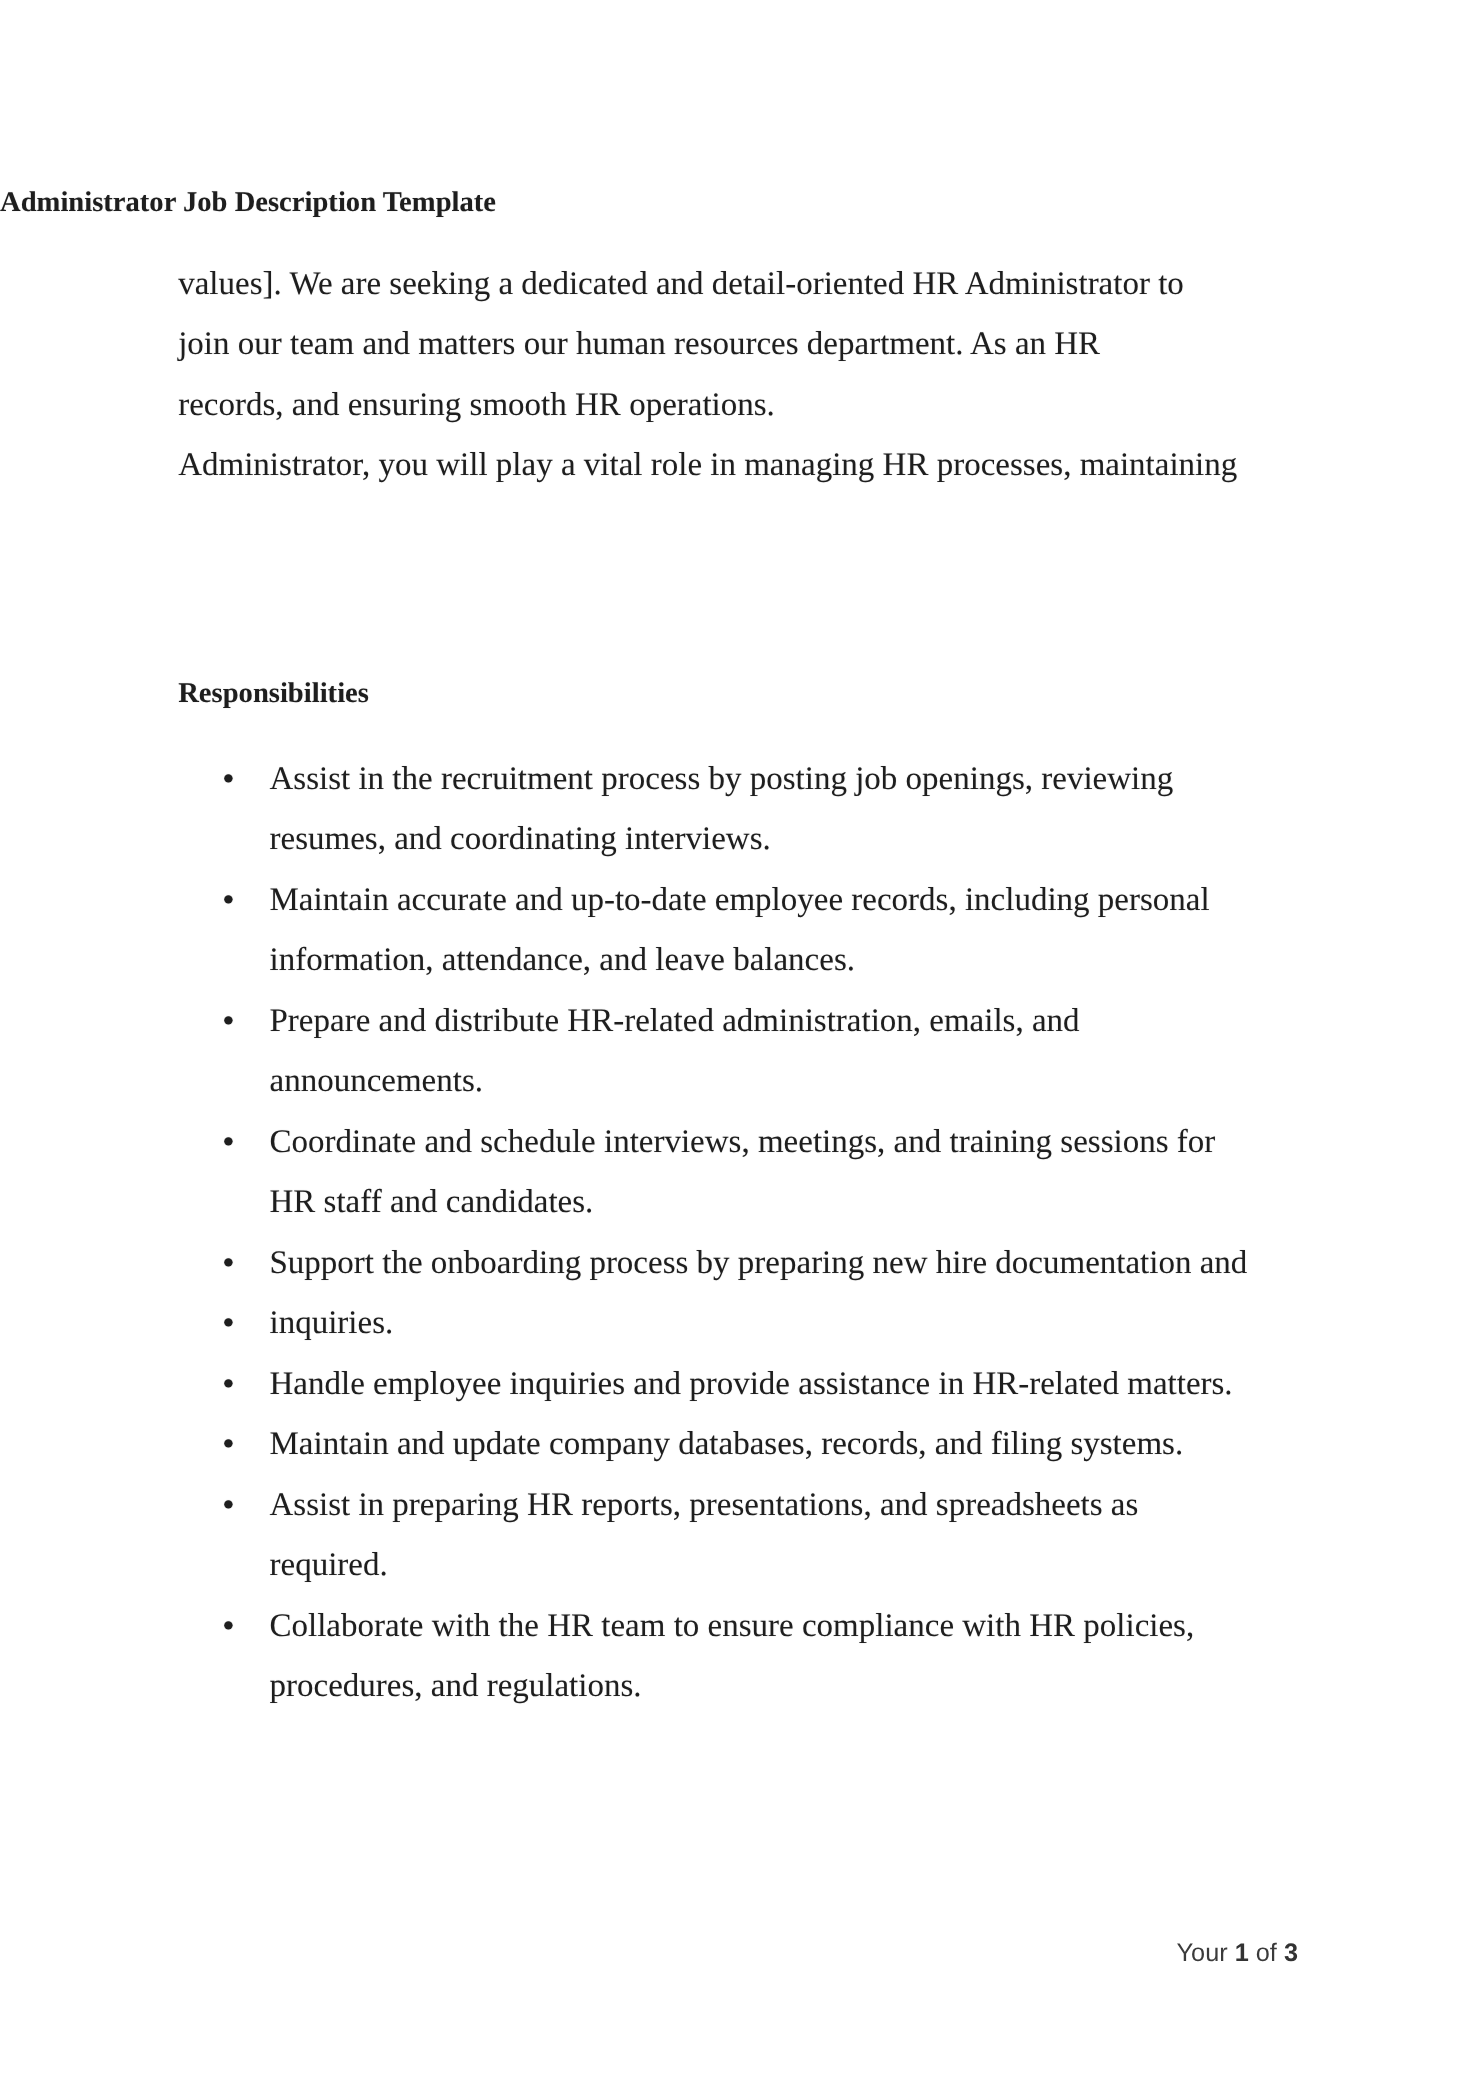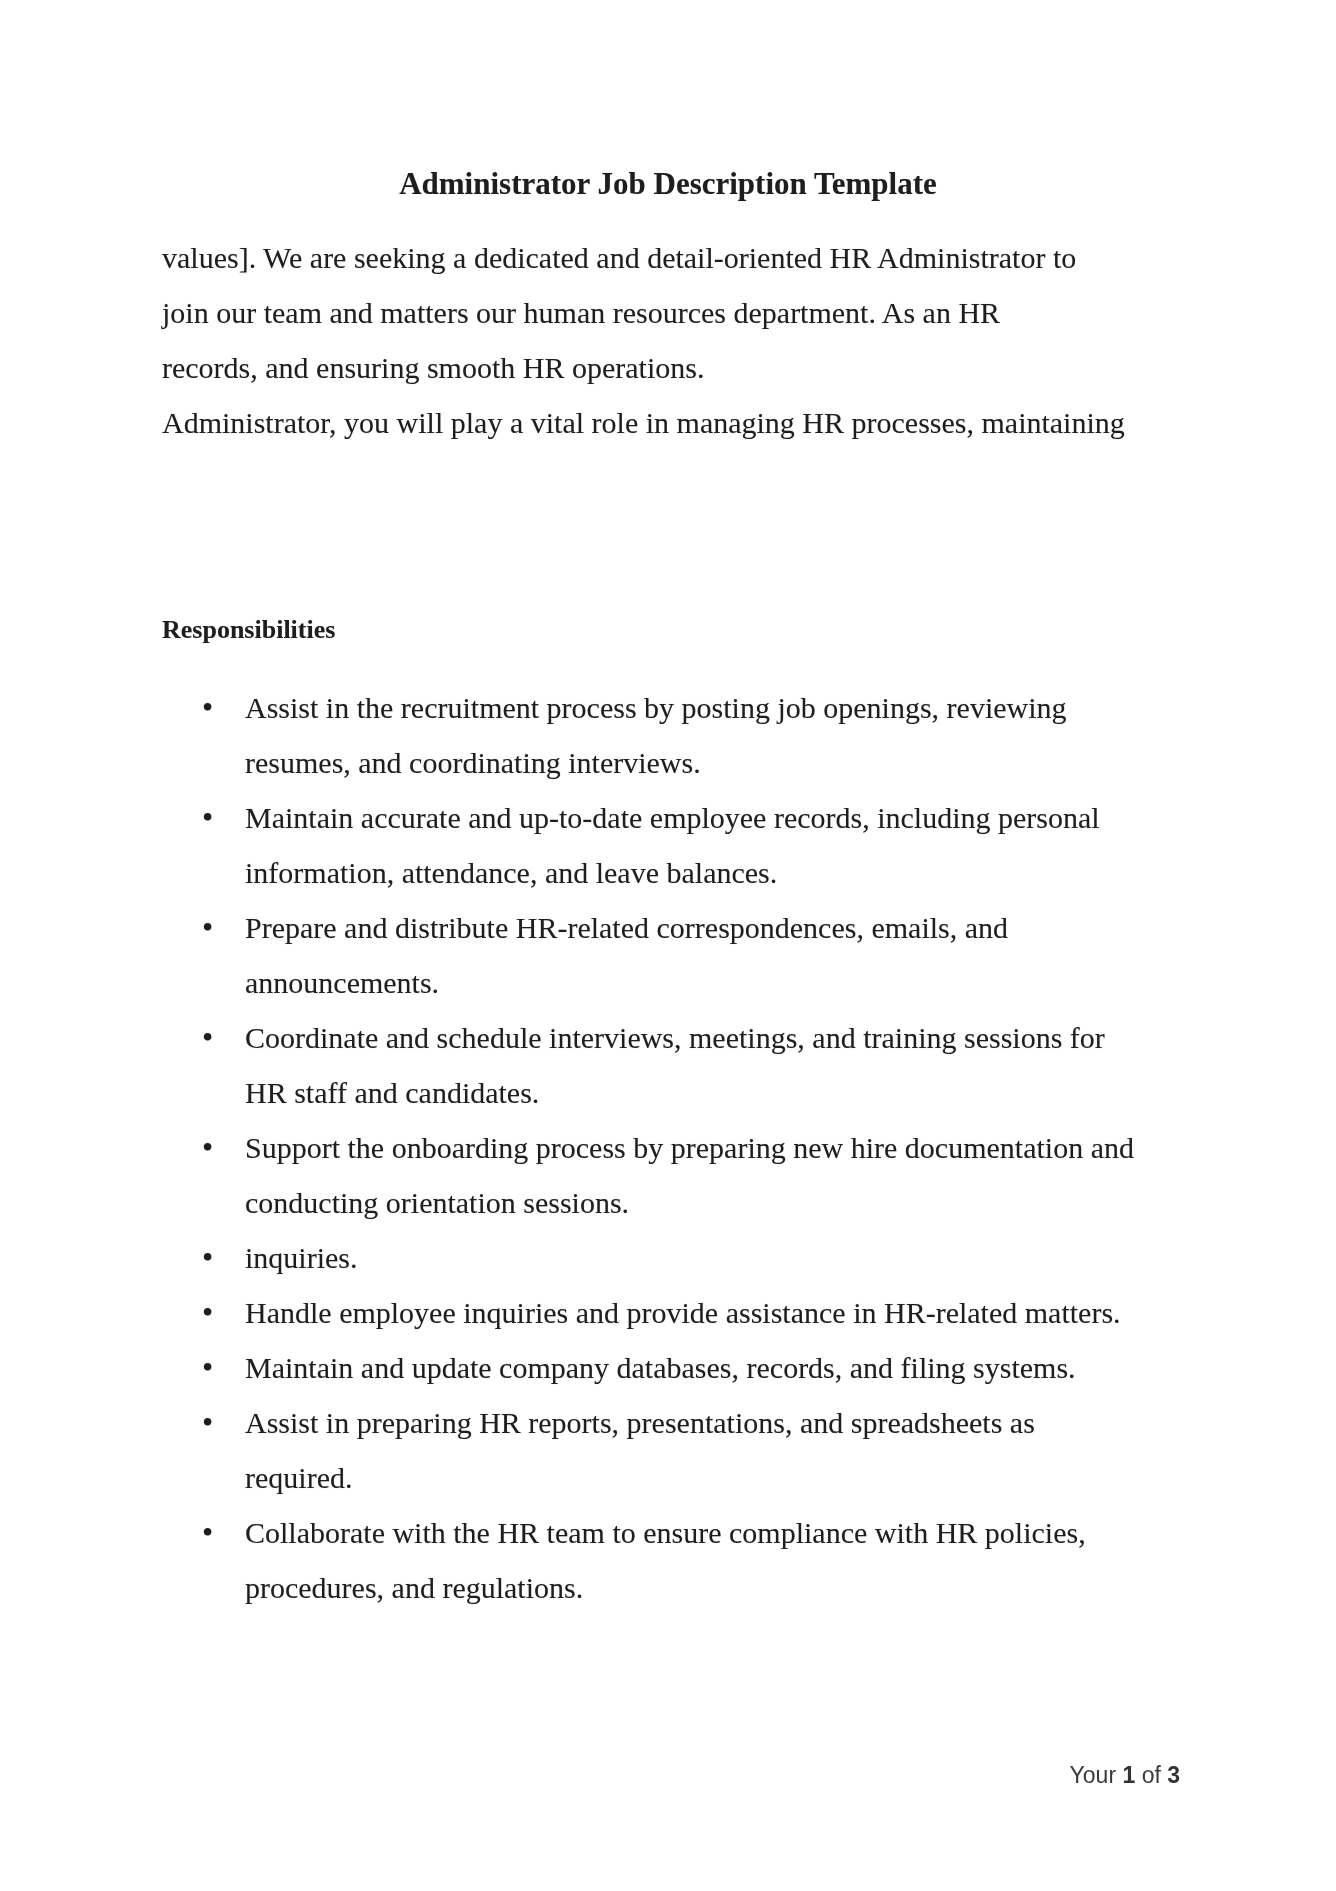--- a/index.html
+++ b/index.html
@@ -17,22 +17,22 @@
     color: #1e1e1e;
   }
   .doc-text {
     text-shadow: 0 0 1px rgba(30,30,30,0.25);
   }
   .title {
     position: absolute;
     top: 156px;
     left: 0;
     width: 1336px;
-    text-align: center;
-    font-size: 31px;
+    text-align: left;
+    font-size: 26px;
     font-weight: bold;
     line-height: 55px;
     white-space: nowrap;
   }
   .intro {
     position: absolute;
     top: 230px;
     left: 162px;
     width: 1030px;
     font-size: 30px;
@@ -112,32 +112,31 @@
         <div class="li-line">Assist in the recruitment process by posting job openings, reviewing</div>
         <div class="li-line">resumes, and coordinating interviews.</div>
       </div>
       <div class="li">
         <span class="bullet">•</span>
         <div class="li-line">Maintain accurate and up-to-date employee records, including personal</div>
         <div class="li-line">information, attendance, and leave balances.</div>
       </div>
       <div class="li">
         <span class="bullet">•</span>
-        <div class="li-line">Prepare and distribute HR-related correspondences, emails, and</div>
+        <div class="li-line">Prepare and distribute HR-related administration, emails, and</div>
         <div class="li-line">announcements.</div>
       </div>
       <div class="li">
         <span class="bullet">•</span>
         <div class="li-line">Coordinate and schedule interviews, meetings, and training sessions for</div>
         <div class="li-line">HR staff and candidates.</div>
       </div>
       <div class="li">
         <span class="bullet">•</span>
         <div class="li-line">Support the onboarding process by preparing new hire documentation and</div>
-        <div class="li-line">conducting orientation sessions.</div>
       </div>
       <div class="li">
         <span class="bullet">•</span>
         <div class="li-line">inquiries.</div>
       </div>
       <div class="li">
         <span class="bullet">•</span>
         <div class="li-line">Handle employee inquiries and provide assistance in HR-related matters.</div>
       </div>
       <div class="li">

